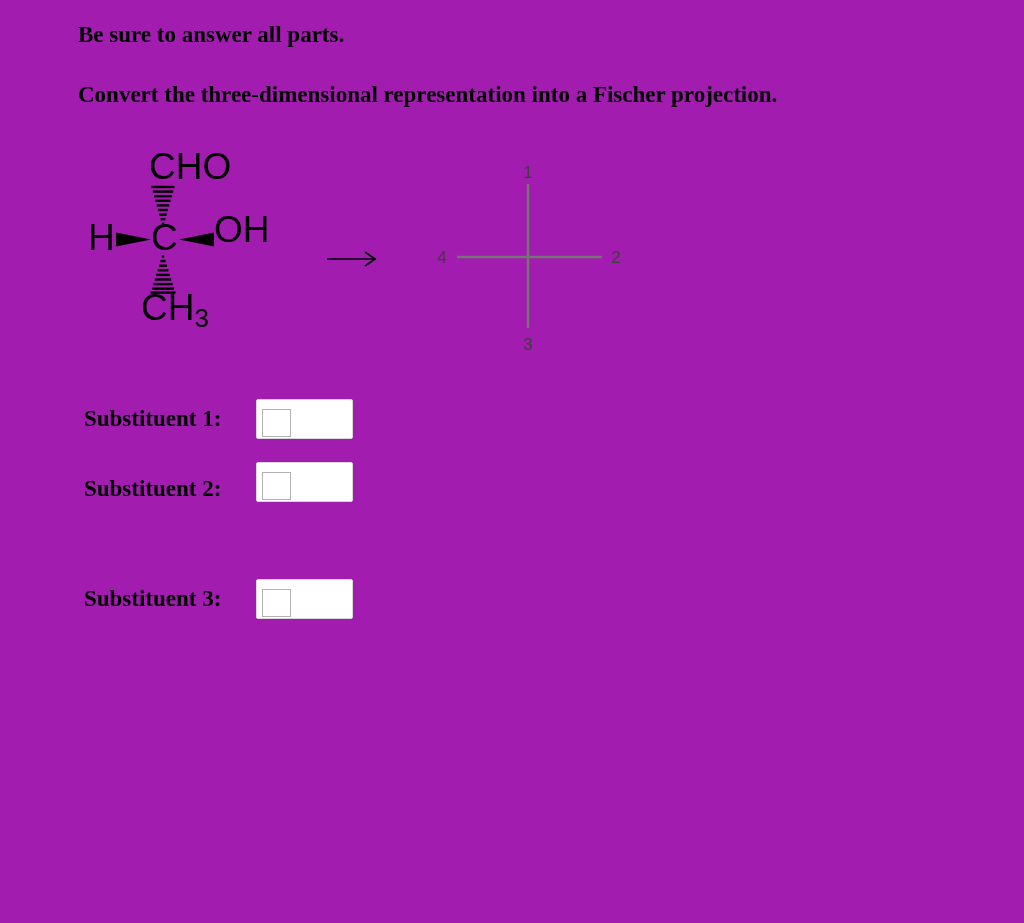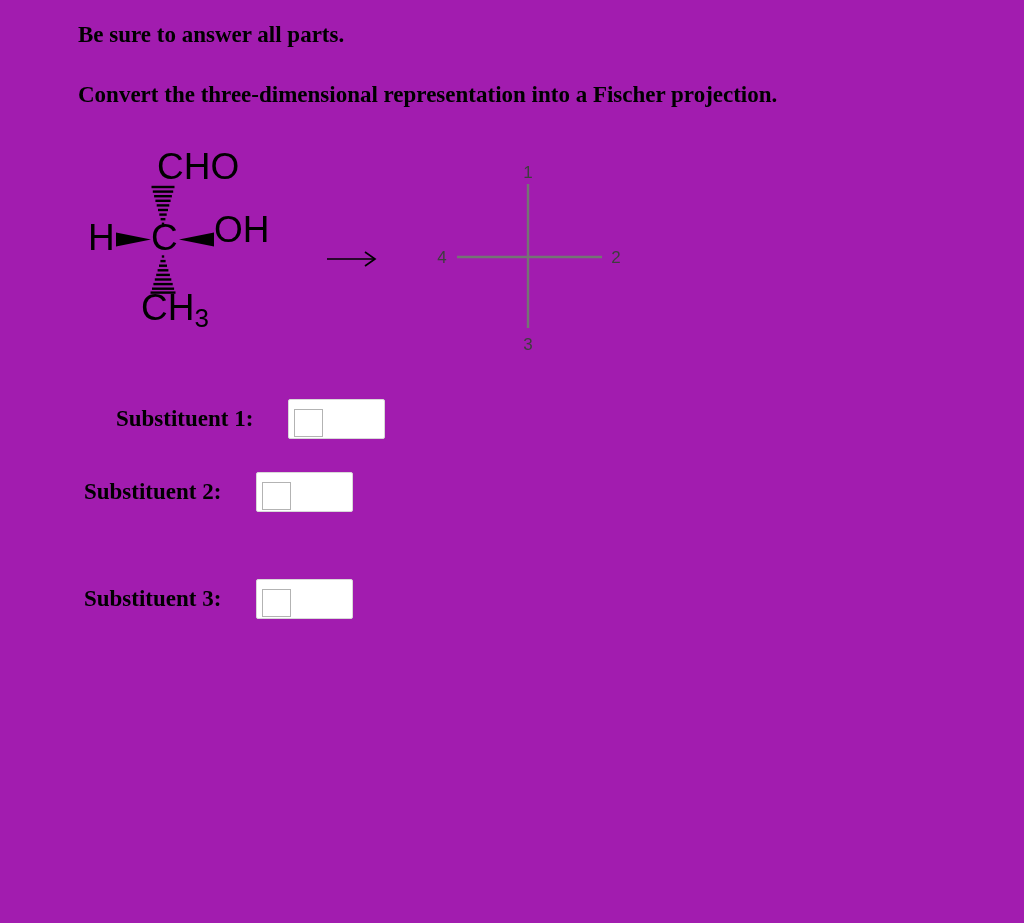--- a/index.html
+++ b/index.html
@@ -31,21 +31,21 @@
     height: 195px;
   }
   .atom {
     position: absolute;
     font-family: "Liberation Sans", sans-serif;
     font-size: 37px;
     line-height: 37px;
     color: #000000;
     white-space: nowrap;
   }
-  #mol-top    { left: 64px; top: 0px; margin-left: 8px;   }
+  #mol-top    { left: 64px; top: 0px;   }
   #mol-left   { left: 3px;  top: 71px;  }
   #mol-center { left: 66px; top: 71px;  }
   #mol-right  { left: 129px;top: 63px;  }
   #mol-bottom { left: 56px; top: 141px; }
   .subscript {
     font-size: 26px;
     position: relative;
     top: 7px;
   }
   #bond-svg { position: absolute; left: 0; top: 0; }
@@ -86,22 +86,22 @@
   }
   .answer-inner {
     position: absolute;
     left: 5px;
     top: 9px;
     width: 27px;
     height: 26px;
     border: 1.5px solid #b3b3b3;
     background: #ffffff;
   }
-  #row-1 { top: 399px; margin-left: 32px; }
-  #row-2 { top: 472px; }
+  #row-1 { top: 399px; }
+  #row-2 { top: 462px; align-items: flex-end; }
   #row-3 { top: 579px; }
   #row-4 { top: 668px; }
 </style>
 </head>
 <body>
 
 <div id="screen">
 
   <div class="heading" id="instruction">Be sure to answer all parts.</div>
 

